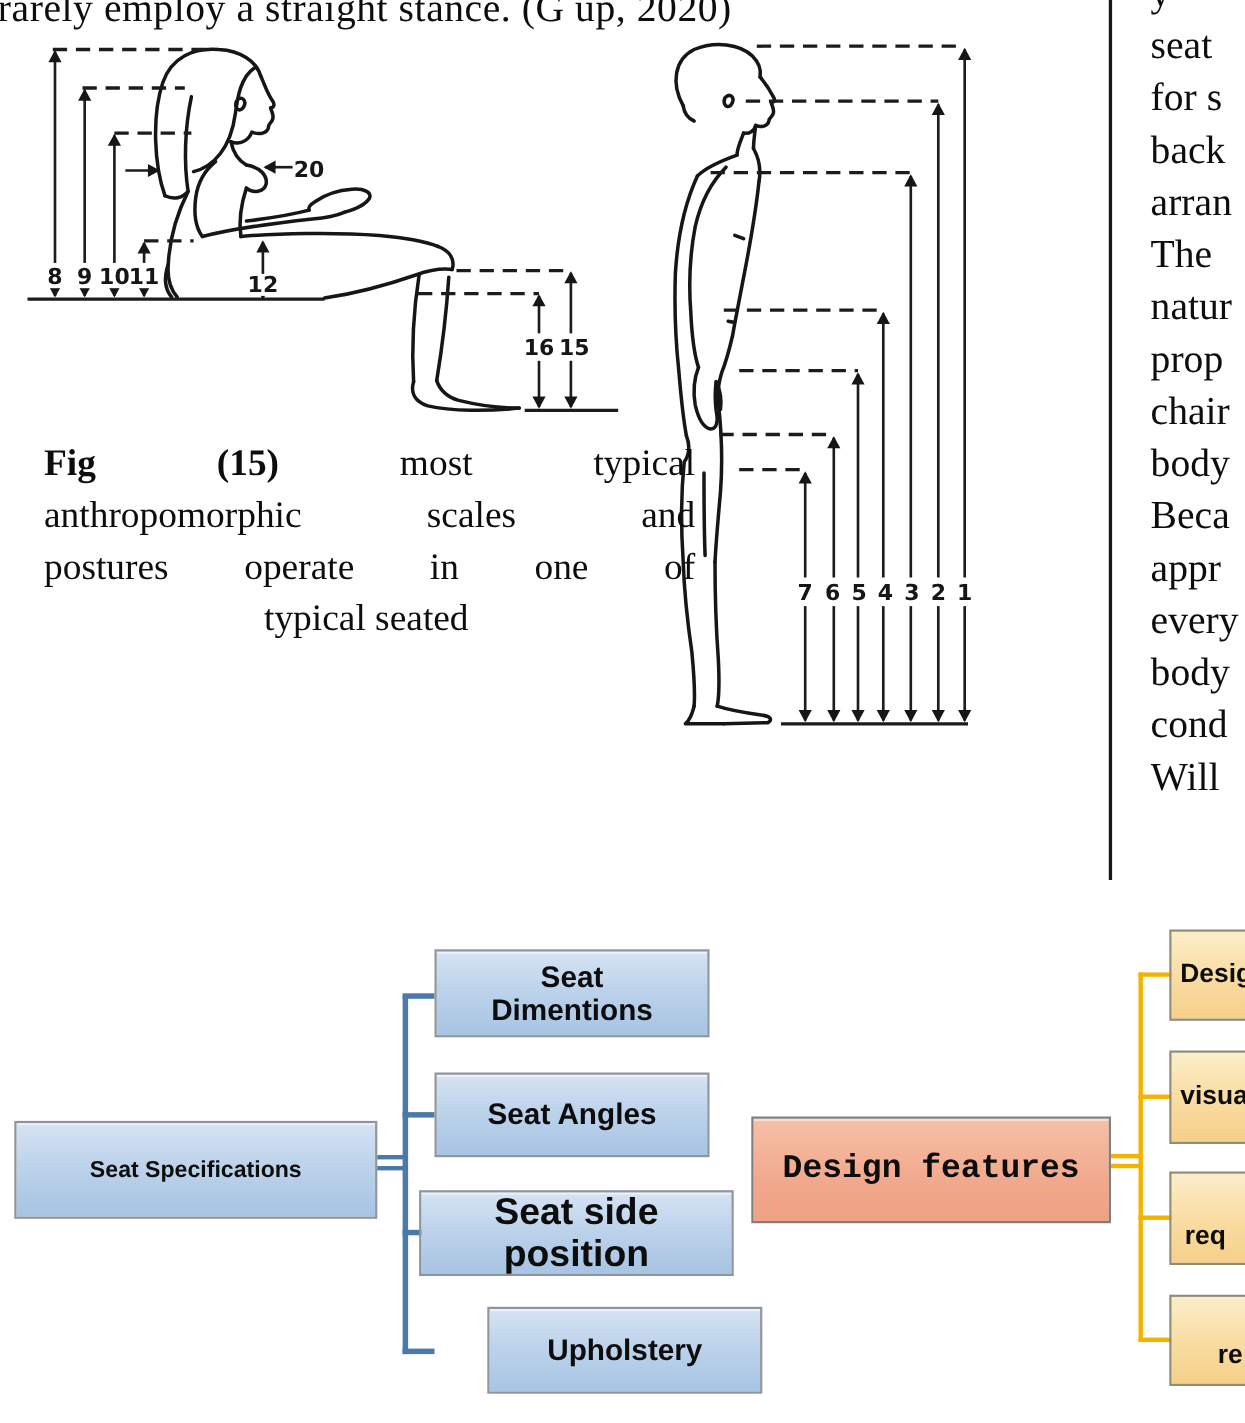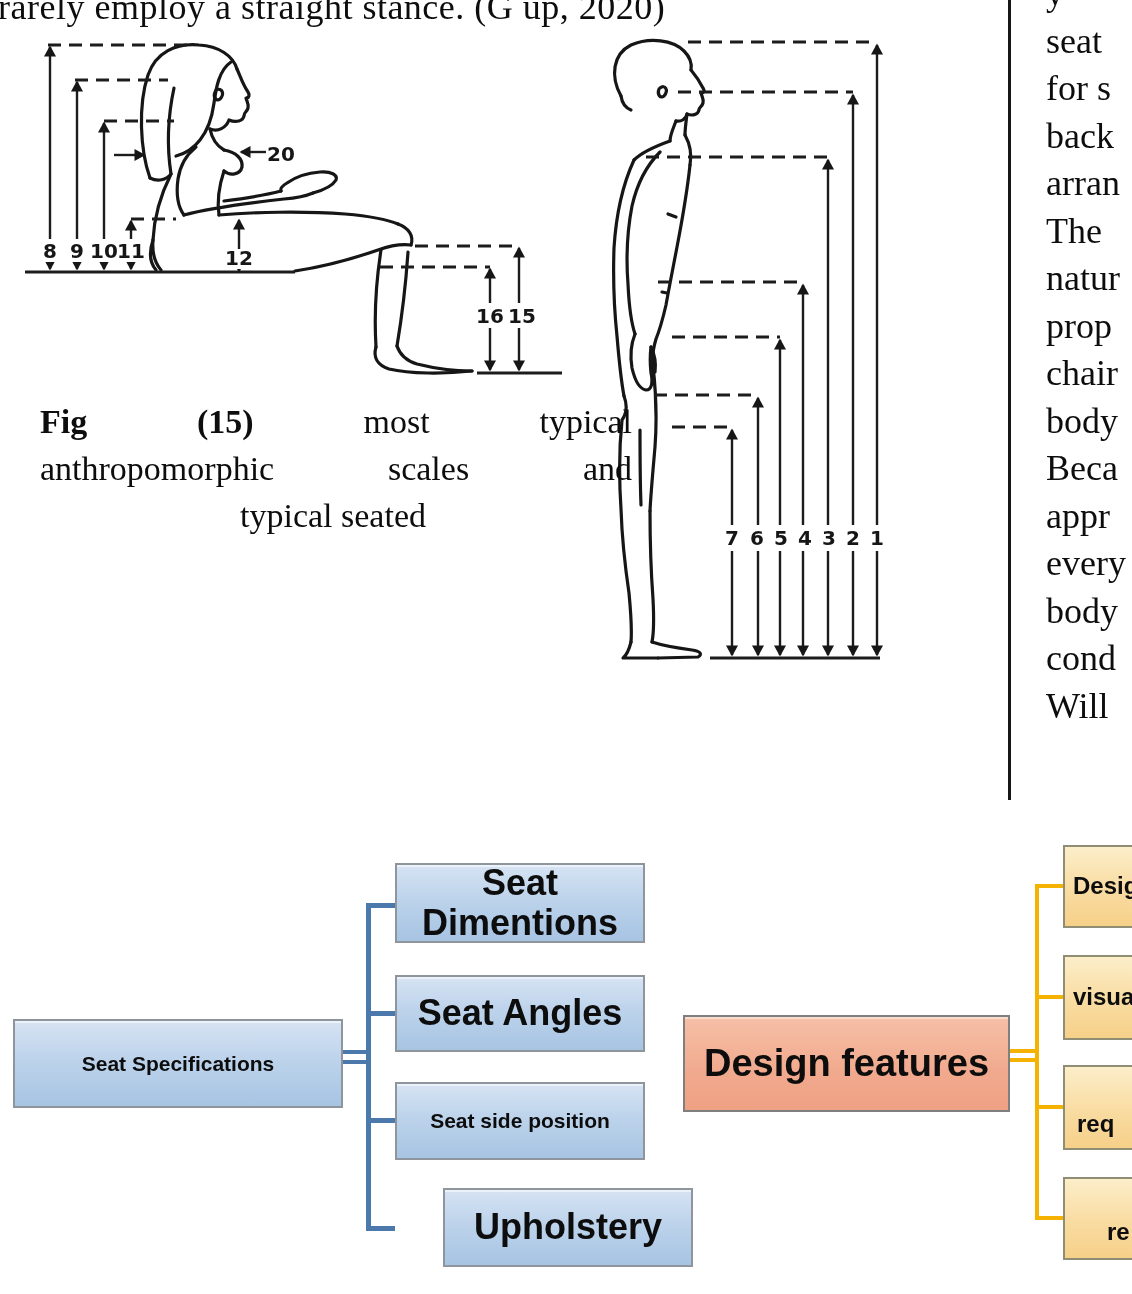--- a/index.html
+++ b/index.html
@@ -51,27 +51,28 @@
     text-align:center;
     font-family:"Liberation Sans", sans-serif;
     font-weight:bold;color:#0d0d0d;
     box-sizing:border-box;
     line-height:1.12;
   }
   .blue-box{
     background:linear-gradient(180deg,#d6e3f3 0%,#bdd3eb 45%,#a7c4e3 100%);
     border:2px solid #8f959c;
     box-shadow:inset 0 2px 0 rgba(255,255,255,.55);
-    font-size:36px;
+    font-size:27px;
   }
   .salmon-box{
     background:linear-gradient(180deg,#f6c0a7 0%,#f1a98d 60%,#efa184 100%);
     border:2px solid #7f7f7f;
     box-shadow:inset 0 2px 0 rgba(255,255,255,.45);
-    font-size:38px;
+    font-size:30px;
+    font-family:Liberation Mono, monospace;
   }
   .orange-box{
     background:linear-gradient(180deg,#fceeca 0%,#f9dda4 50%,#f6d089 100%);
     border:2px solid #8f8d74;
     font-size:24px;
     justify-content:flex-start;
     text-align:left;
   }
   .conn-blue{background:#4b79ab;}
   .conn-gold{background:#f6b200;}
@@ -233,36 +234,37 @@
     <text x="805" y="545">4</text>
     <text x="829" y="545">3</text>
     <text x="853" y="545">2</text>
     <text x="877" y="545">1</text>
   </g>
 </svg>
 
 <div class="abs cap">
   <div class="cap-line j"><b>Fig (15)</b> <span>most typical</span></div>
   <div class="cap-line j">anthropomorphic scales and</div>
+  <div class="cap-line j">postures operate in one of</div>
   <div class="cap-line last">typical seated</div>
 </div>
 
 <div class="abs box blue-box" style="left:13px;top:1019px;width:330px;height:89px;font-size:21px;">Seat Specifications</div>
 
 <div class="abs conn-blue" style="left:343px;top:1050px;width:25px;height:4px;"></div>
 <div class="abs conn-blue" style="left:343px;top:1060px;width:25px;height:4px;"></div>
 <div class="abs conn-blue" style="left:366px;top:905px;width:5px;height:326px;"></div>
 <div class="abs conn-blue" style="left:366px;top:903px;width:29px;height:5px;"></div>
 <div class="abs conn-blue" style="left:366px;top:1011px;width:29px;height:5px;"></div>
 <div class="abs conn-blue" style="left:366px;top:1118px;width:29px;height:5px;"></div>
 <div class="abs conn-blue" style="left:366px;top:1226px;width:29px;height:5px;"></div>
 
 <div class="abs box blue-box" style="left:395px;top:863px;width:250px;height:80px;padding:0 34px;">Seat Dimentions</div>
 <div class="abs box blue-box" style="left:395px;top:975px;width:250px;height:77px;">Seat Angles</div>
-<div class="abs box blue-box" style="left:395px;top:1082px;width:250px;height:78px;font-size:21px;">Seat side position</div>
+<div class="abs box blue-box" style="left:381px;top:1082px;width:286px;height:78px;font-size:34px;">Seat side position</div>
 <div class="abs box blue-box" style="left:395px;top:1188px;width:250px;height:79px;margin-left:48px;">Upholstery</div>
 
 <div class="abs box salmon-box" style="left:683px;top:1015px;width:327px;height:97px;">Design features</div>
 
 <div class="abs conn-gold" style="left:1010px;top:1049px;width:27px;height:4px;"></div>
 <div class="abs conn-gold" style="left:1010px;top:1058px;width:27px;height:4px;"></div>
 <div class="abs conn-gold" style="left:1035px;top:884px;width:4px;height:336px;"></div>
 <div class="abs conn-gold" style="left:1035px;top:884px;width:30px;height:4px;"></div>
 <div class="abs conn-gold" style="left:1035px;top:995px;width:30px;height:4px;"></div>
 <div class="abs conn-gold" style="left:1035px;top:1105px;width:30px;height:4px;"></div>

